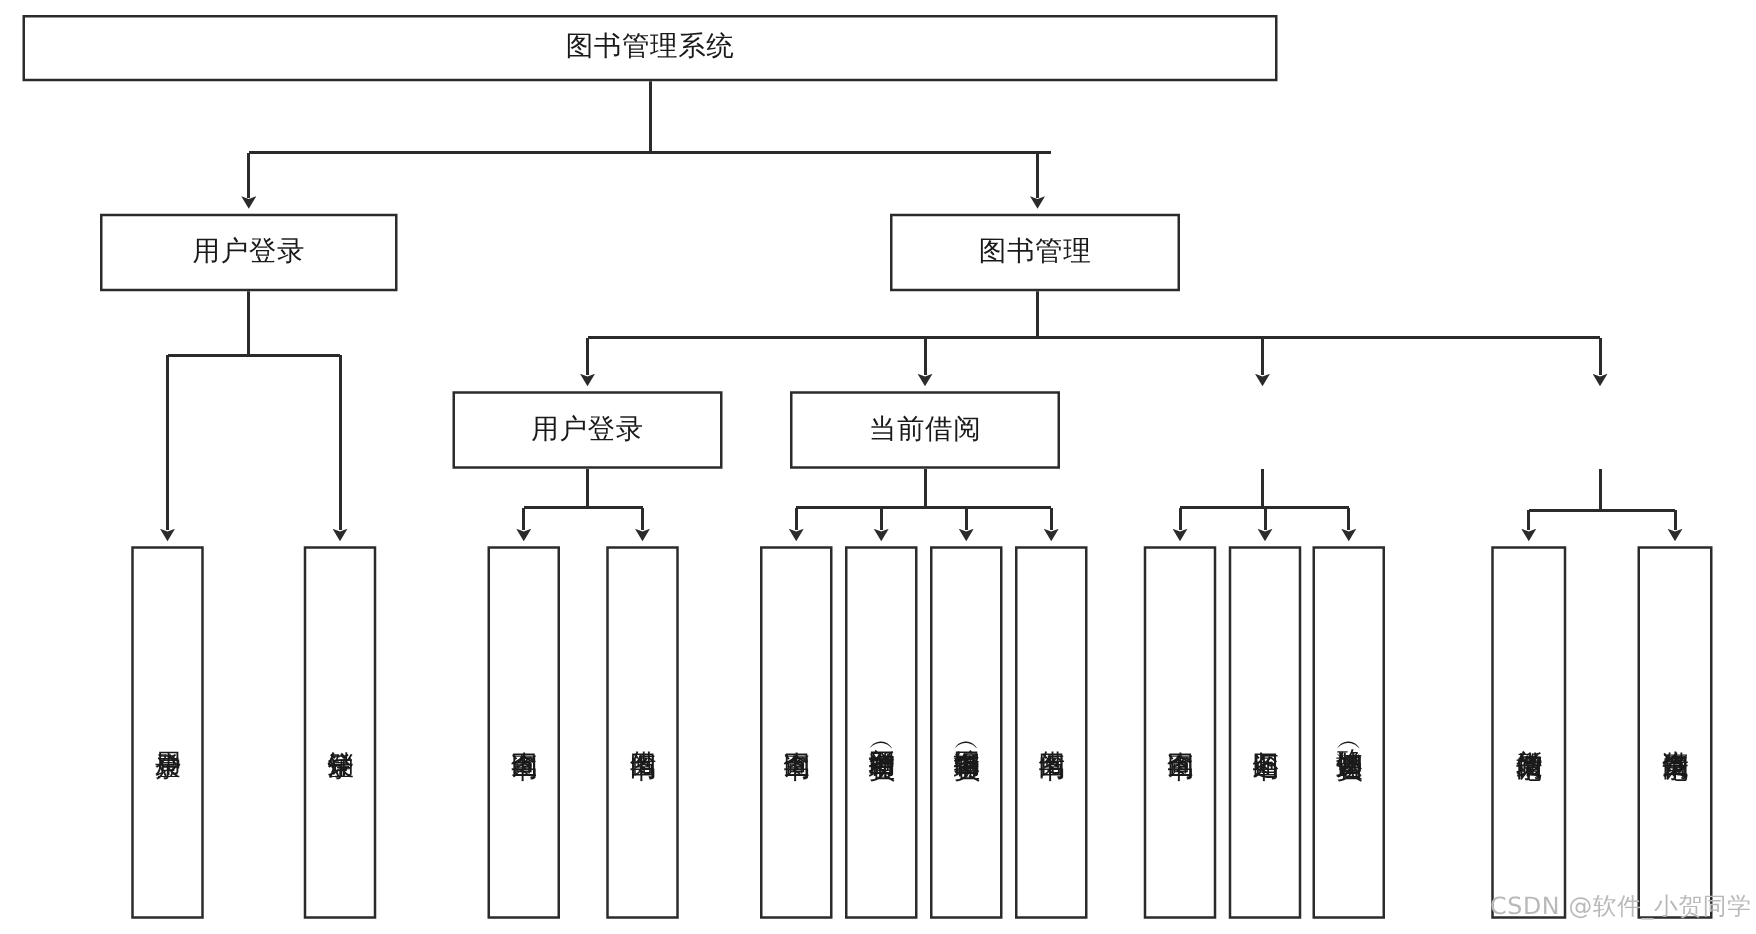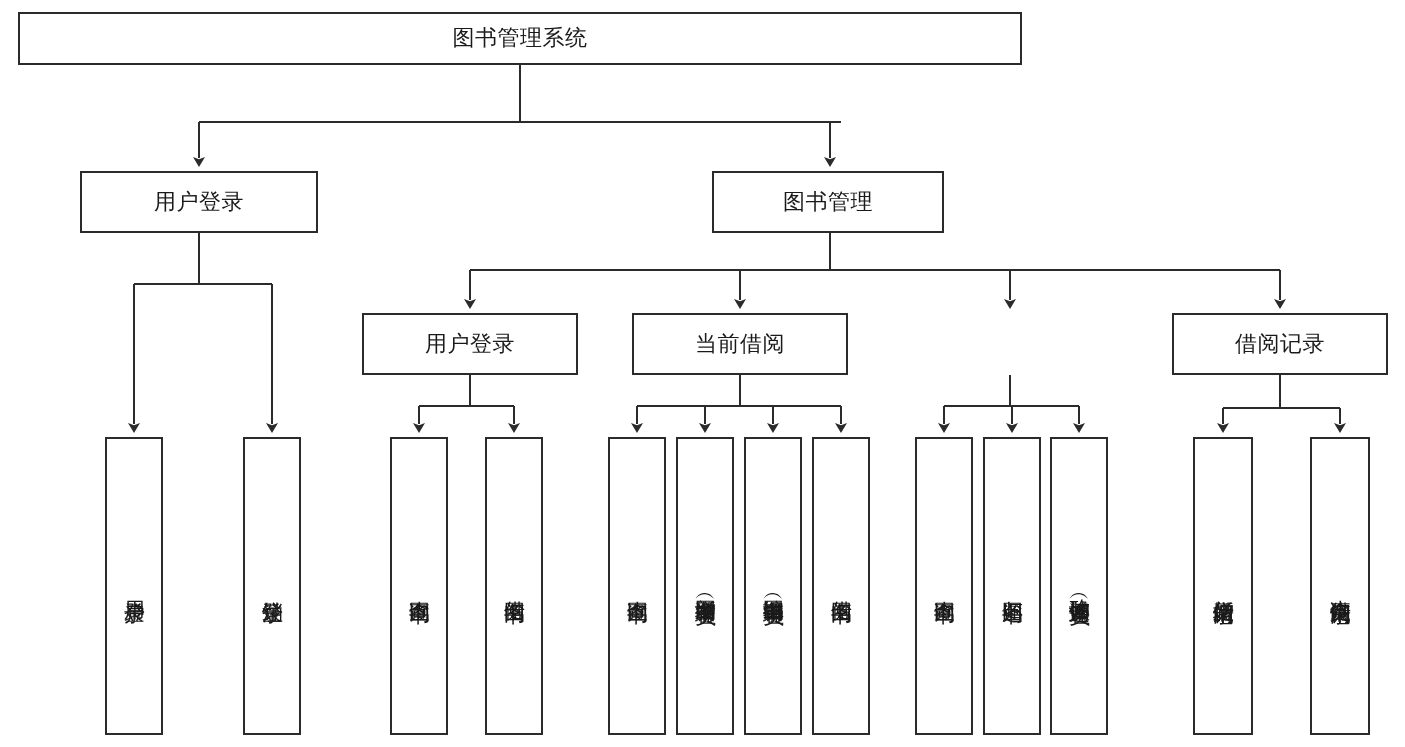--- a/index.html
+++ b/index.html
@@ -136,23 +136,20 @@
   <div class="node" style="left:712px; top:171px; width:232px; height:62px;">
     <span class="node-label">图书管理</span>
   </div>
 
   <div class="node" style="left:362px; top:313px; width:216px; height:62px;">
     <span class="node-label">用户登录</span>
   </div>
   <div class="node" style="left:632px; top:313px; width:216px; height:62px;">
     <span class="node-label">当前借阅</span>
   </div>
-  <div class="node" style="left:1172px; top:313px; width:216px; height:62px;">
-    <span class="node-label">借阅记录</span>
-  </div>
 
   <div class="node leaf" style="left:105px; top:437px; width:58px; height:298px;">
     <span class="node-label">用户登录</span>
   </div>
   <div class="node leaf" style="left:243px; top:437px; width:58px; height:298px;">
     <span class="node-label">注销登录</span>
   </div>
 
   <div class="node leaf" style="left:390px; top:437px; width:58px; height:298px;">
     <span class="node-label">查询图书</span>
@@ -184,14 +181,15 @@
     <span class="node-label">确认归还（管理员）</span>
   </div>
 
   <div class="node leaf" style="left:1193px; top:437px; width:60px; height:298px;">
     <span class="node-label">新增借阅记录</span>
   </div>
   <div class="node leaf" style="left:1310px; top:437px; width:60px; height:298px;">
     <span class="node-label">查询借阅记录</span>
   </div>
 
+  <div class="watermark" style="left:1192px; top:712px;">CSDN @软件_小贺同学</div>
 
 </div>
 
 </body></html>

